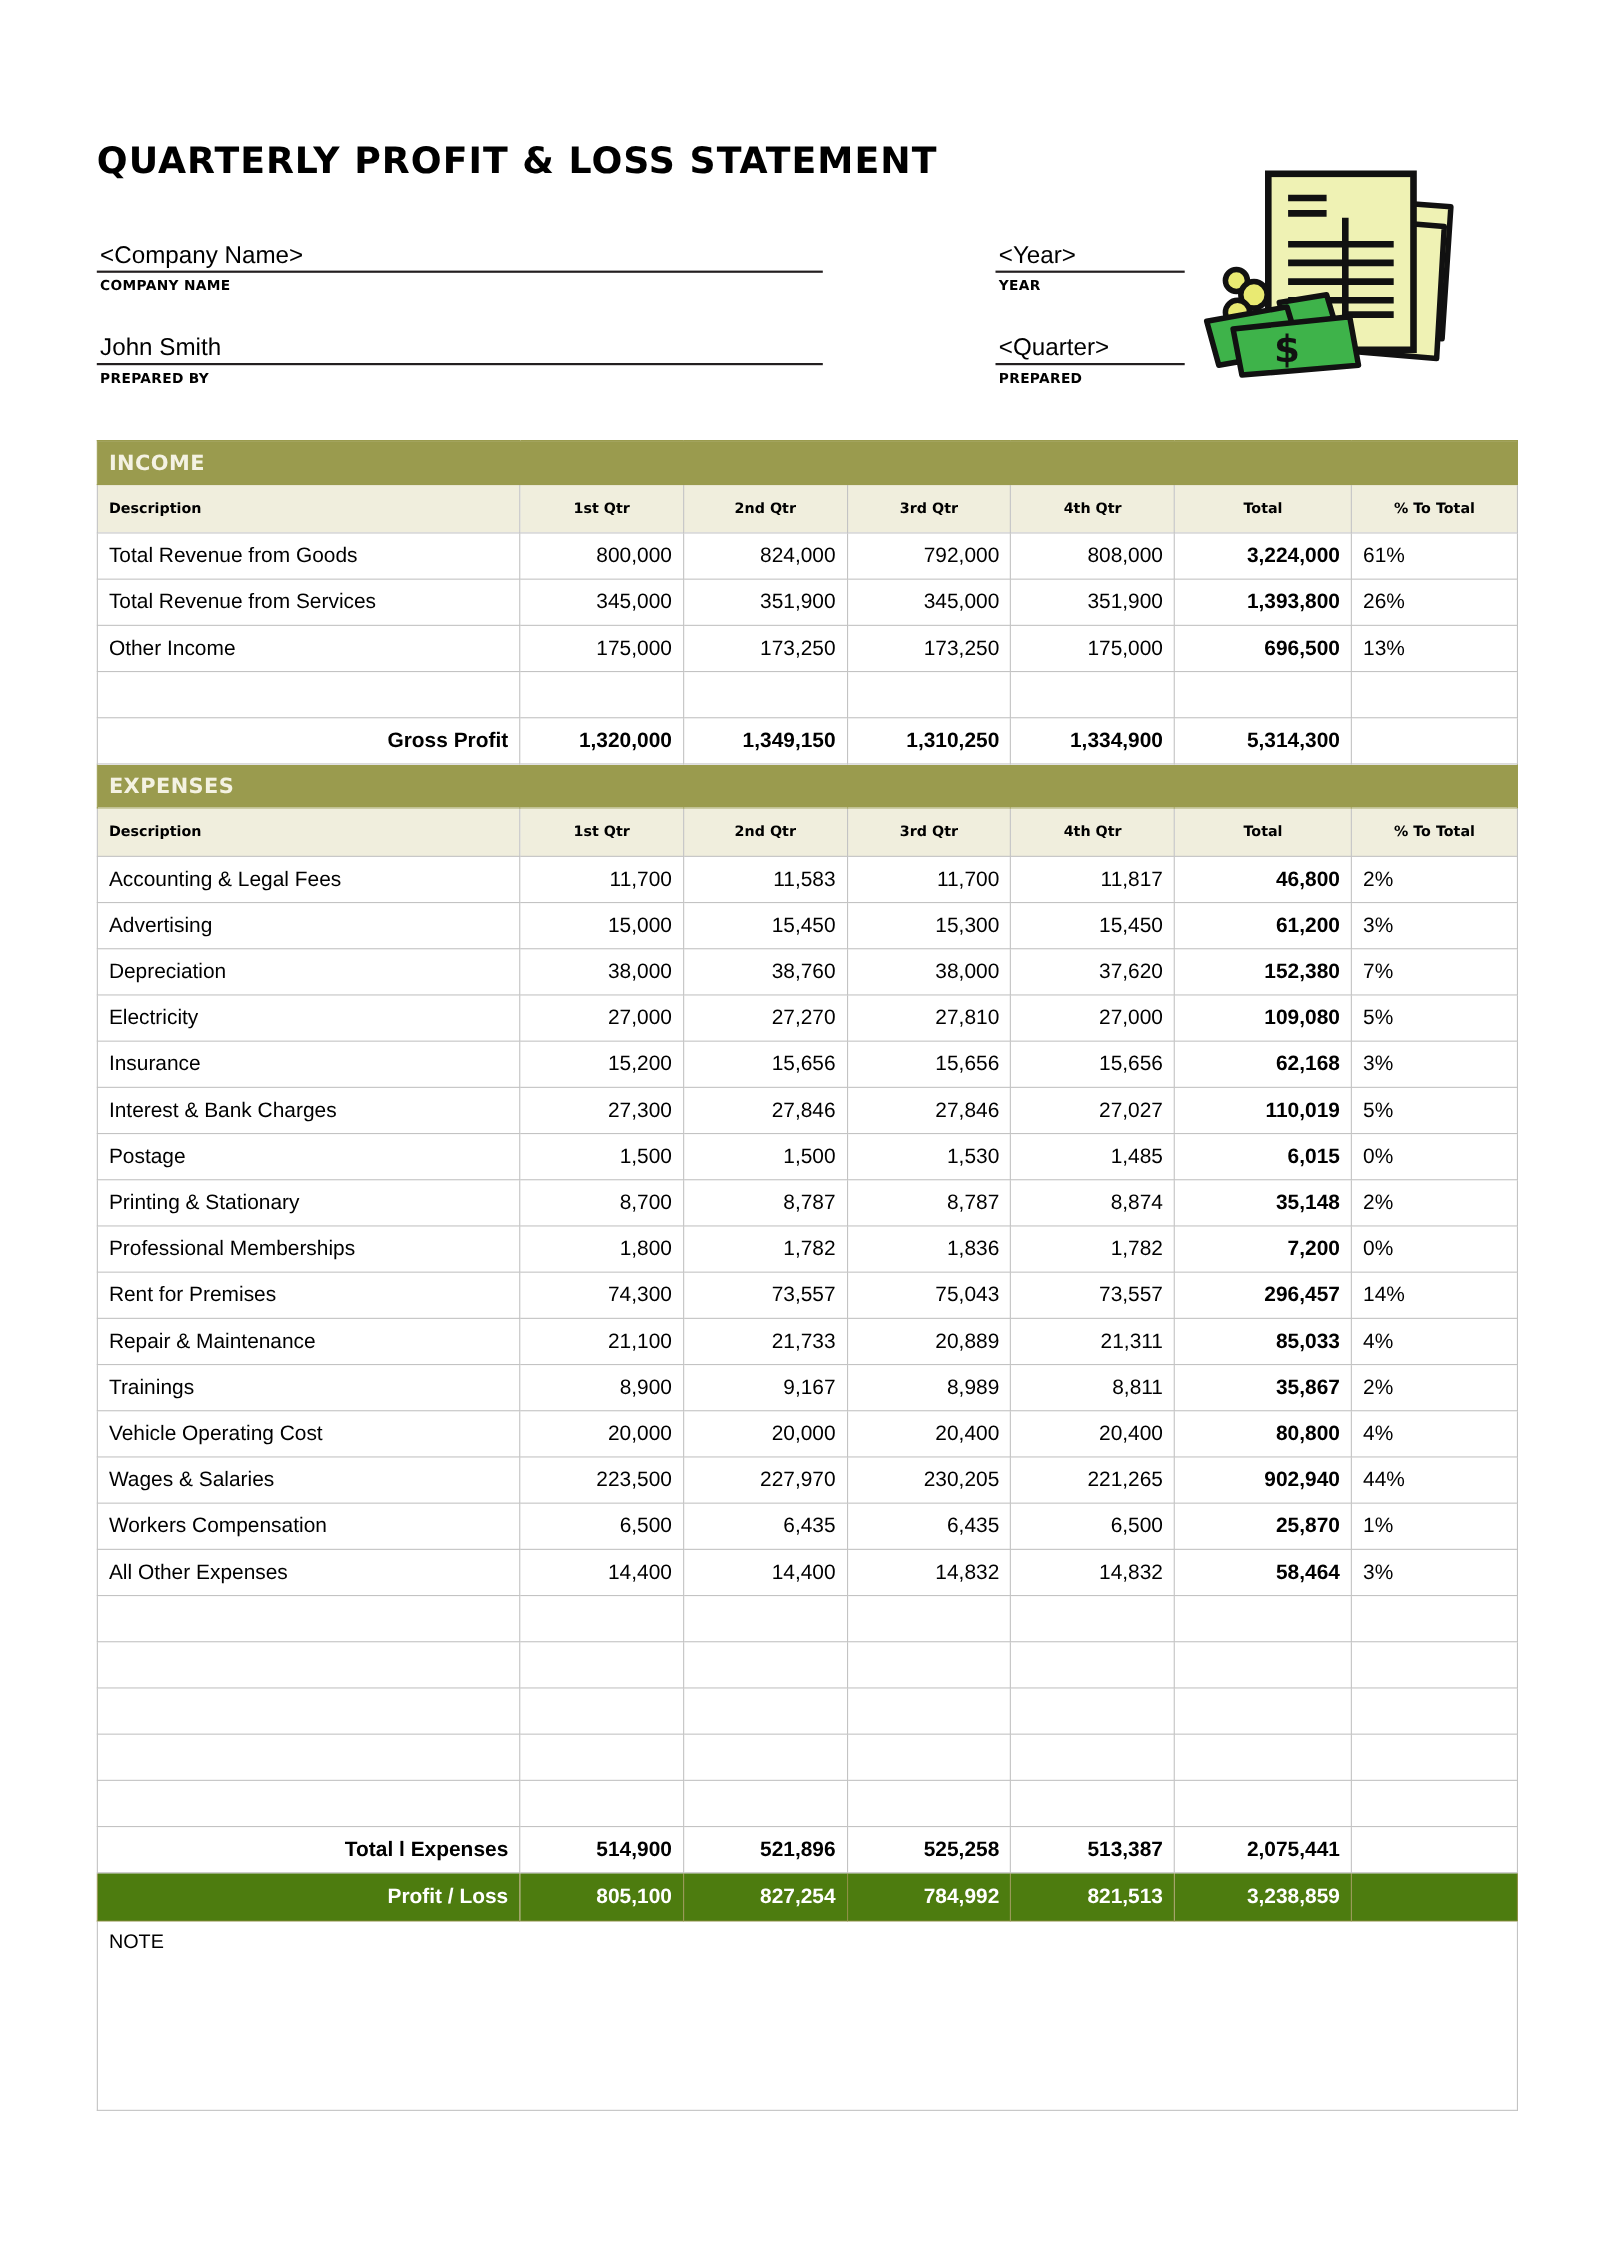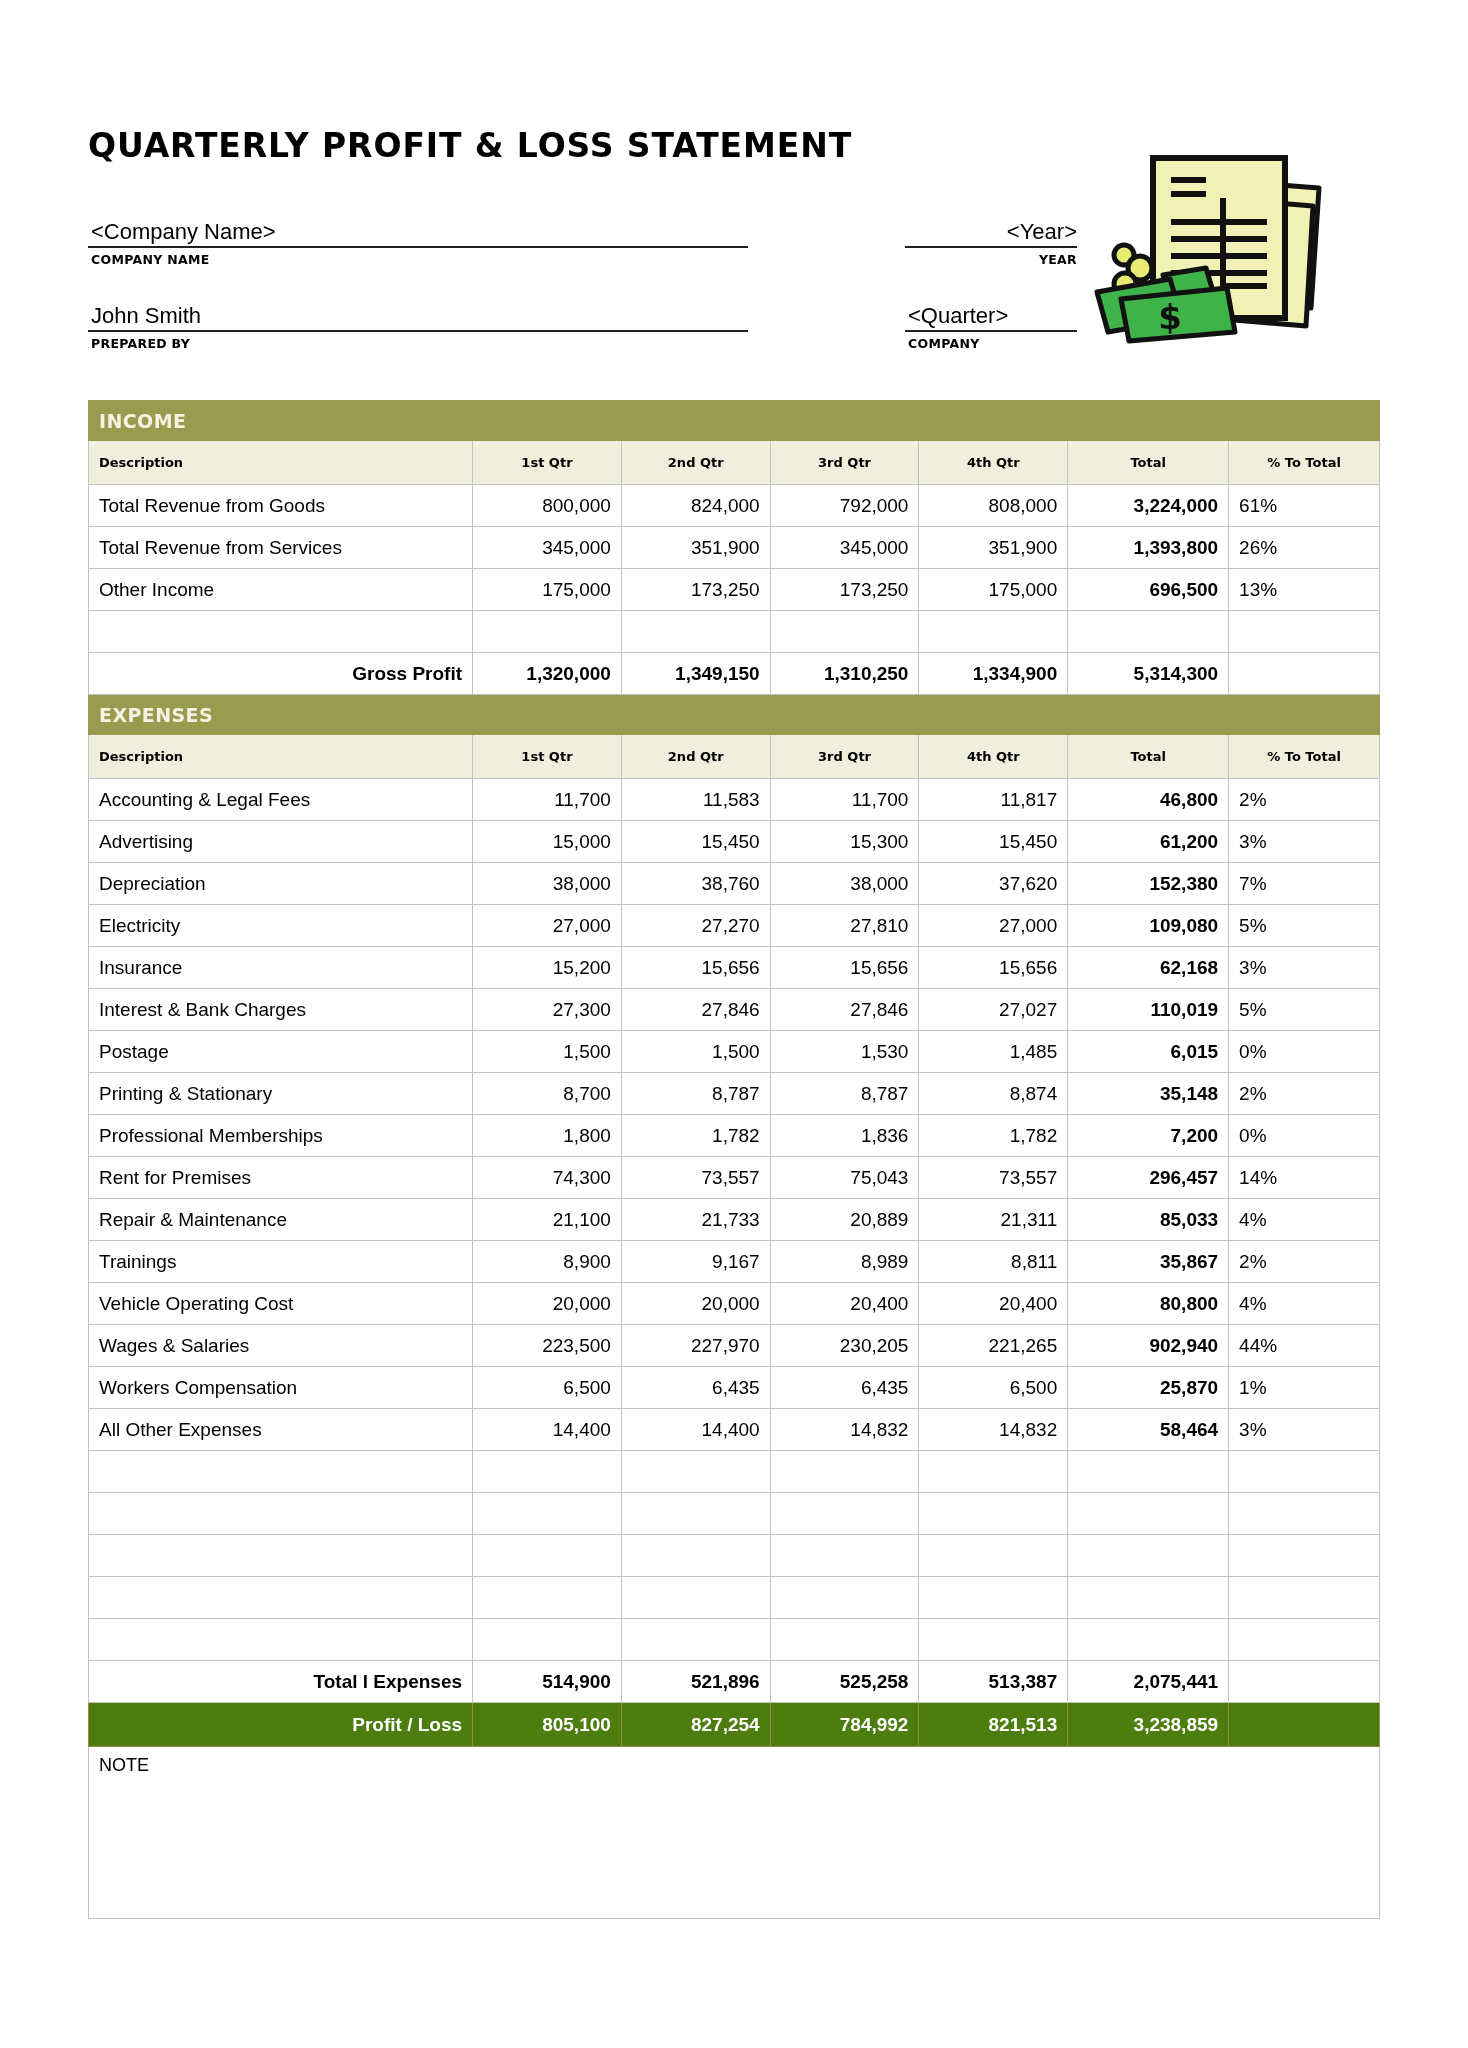--- a/index.html
+++ b/index.html
@@ -54,21 +54,21 @@
     font-weight: 700;
     letter-spacing: 0.3px;
     padding-top: 4px;
     padding-left: 3px;
     font-family: "DejaVu Sans", sans-serif;
     white-space: nowrap;
   }
 
   #f-company { left: 88px; top: 218px; width: 660px; }
   #f-prepared { left: 88px; top: 302px; width: 660px; }
-  #f-year   { left: 905px; top: 218px; width: 172px; text-align: right; }
+  #f-year   { left: 905px; top: 218px; width: 172px; }
   #f-quarter{ left: 905px; top: 302px; width: 172px; }
 
   
   .illus {
     position: absolute;
     left: 1075px;
     top: 136px;
     width: 260px;
     height: 210px;
   }
@@ -184,21 +184,21 @@
 
   <div class="field" id="f-year">
     <div class="value">&lt;Year&gt;</div>
     <div class="rule"></div>
     <div class="caption">YEAR</div>
   </div>
 
   <div class="field" id="f-quarter">
     <div class="value">&lt;Quarter&gt;</div>
     <div class="rule"></div>
-    <div class="caption">COMPANY</div>
+    <div class="caption">PREPARED</div>
   </div>
 
   <div class="illus">
     <svg viewBox="0 0 260 210" width="260" height="210" xmlns="http://www.w3.org/2000/svg">
 
       <g stroke="#111" stroke-width="5" fill="#eff2b4" stroke-linejoin="round">
         <path d="M150 45 L244 52 L236 172 L143 166 Z"></path>
         <path d="M142 62 L238 70 L231 190 L136 182 Z"></path>
       </g>
 

